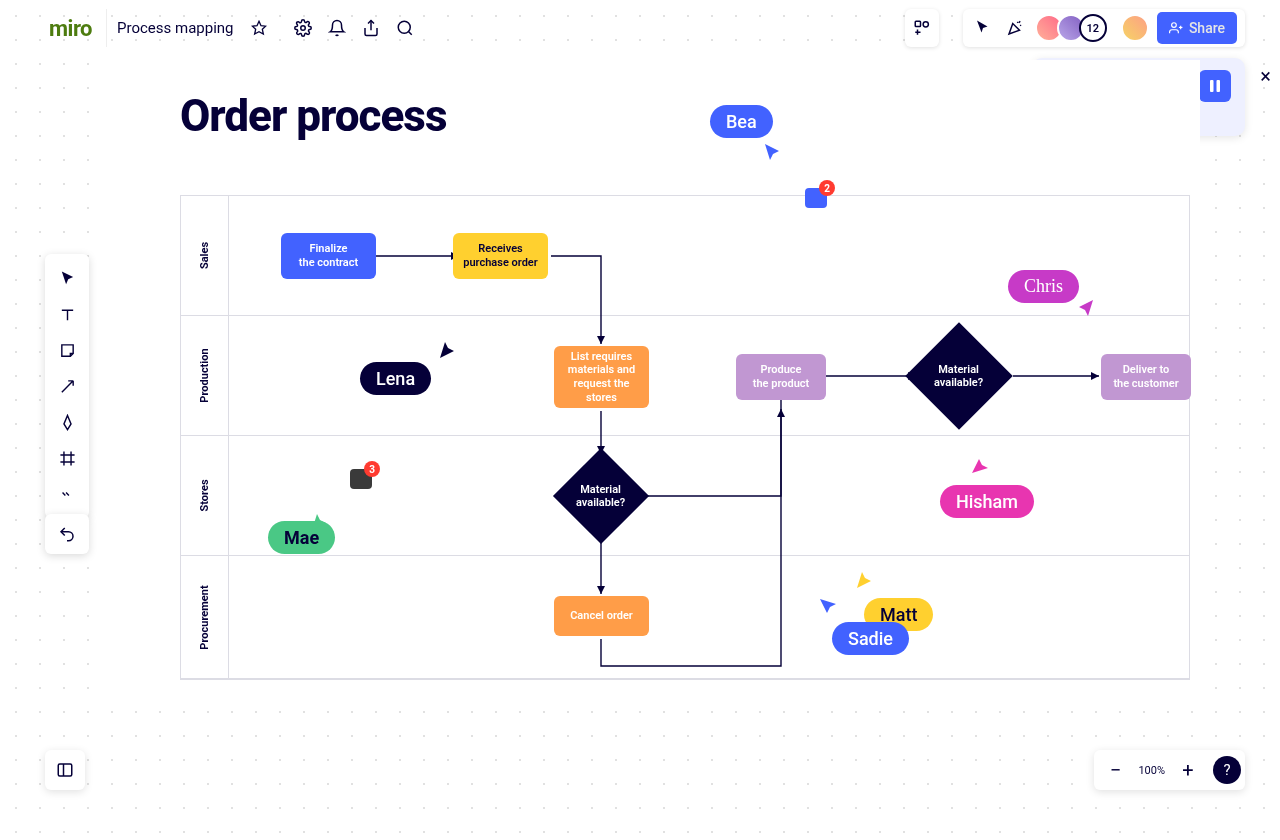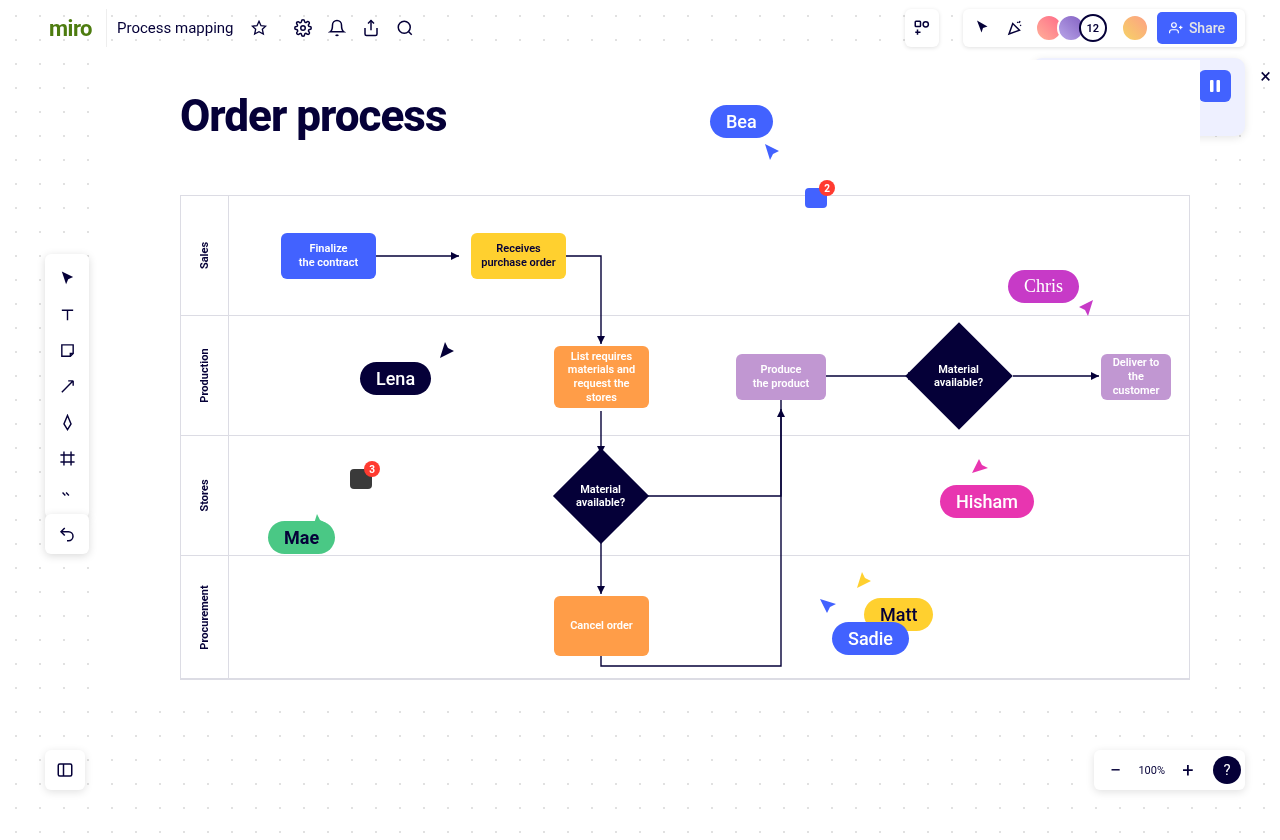--- a/index.html
+++ b/index.html
@@ -271,44 +271,44 @@
         <path d="M645 180 L735 180"></path>
         <path d="M832 180 L918 180"></path>
         <path d="M420 443 L420 470 L600 470 L600 213"></path>
       </g>
     </svg>
 
     <div class="node rect-blue" style="left:100px; top:37px; width:95px; height:46px;">
         <span style="white-space:pre-line">Finalize
 the contract</span>
       </div>
-    <div class="node rect-yellow" style="left:290px; top:37px; width:95px; height:46px;">
+    <div class="node rect-yellow" style="left:272px; top:37px; width:95px; height:46px;">
         <span style="white-space:pre-line">Receives
 purchase order</span>
       </div>
     <div class="node rect-orange" style="left:373px; top:150px; width:95px; height:62px;">
         <span>List requires materials and request the stores</span>
       </div>
     <div class="node rect-purple" style="left:555px; top:158px; width:90px; height:46px;">
         <span style="white-space:pre-line">Produce
 the product</span>
       </div>
     <div class="diamond" style="left:386px; top:266px; width:68px; height:68px;">
         <span style="white-space:pre-line">Material
 available?</span>
       </div>
     <div class="diamond" style="left:740px; top:142px; width:76px; height:76px;">
         <span style="white-space:pre-line">Material
 available?</span>
       </div>
-    <div class="node rect-purple" style="left:920px; top:158px; width:70px; height:46px;">
+    <div class="node rect-purple" style="left:920px; top:158px; width:90px; height:46px;">
         <span style="white-space:pre-line">Deliver to
 the customer</span>
       </div>
-    <div class="node rect-orange" style="left:373px; top:400px; width:95px; height:60px;">
+    <div class="node rect-orange" style="left:373px; top:400px; width:95px; height:40px;">
         <span>Cancel order</span>
       </div>
   </div>
 
   <div class="pill blue" style="top:45px; left:600px;">
       <span>Bea</span>
     </div>
   <svg class="cursor" style="top:82px; left:653px" width="20" height="20">
       <path d="M2 2l5 16 3-6 6-3z" fill="#4262ff"></path>
     </svg>

